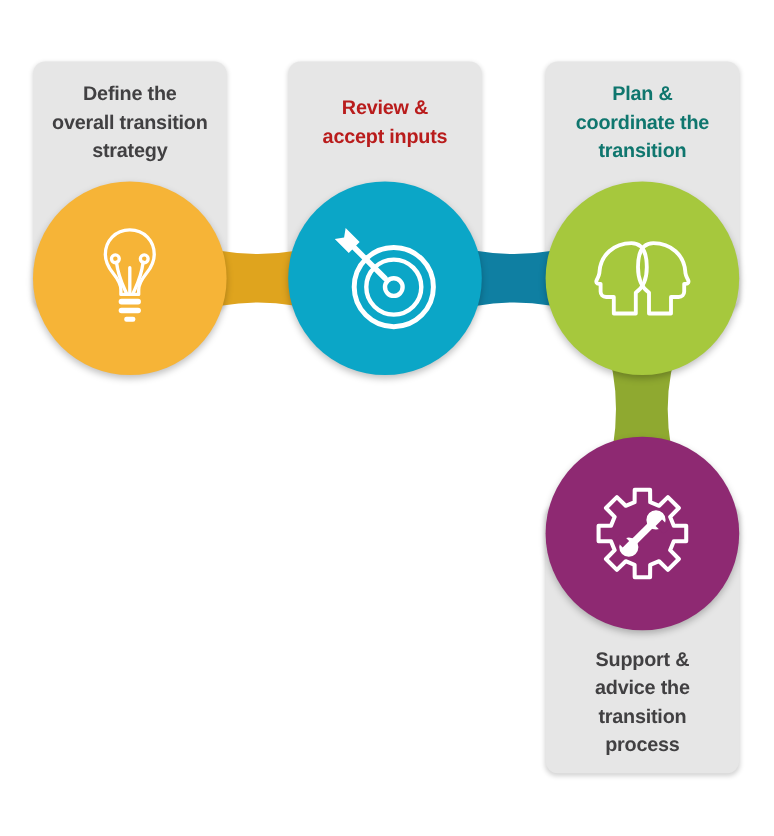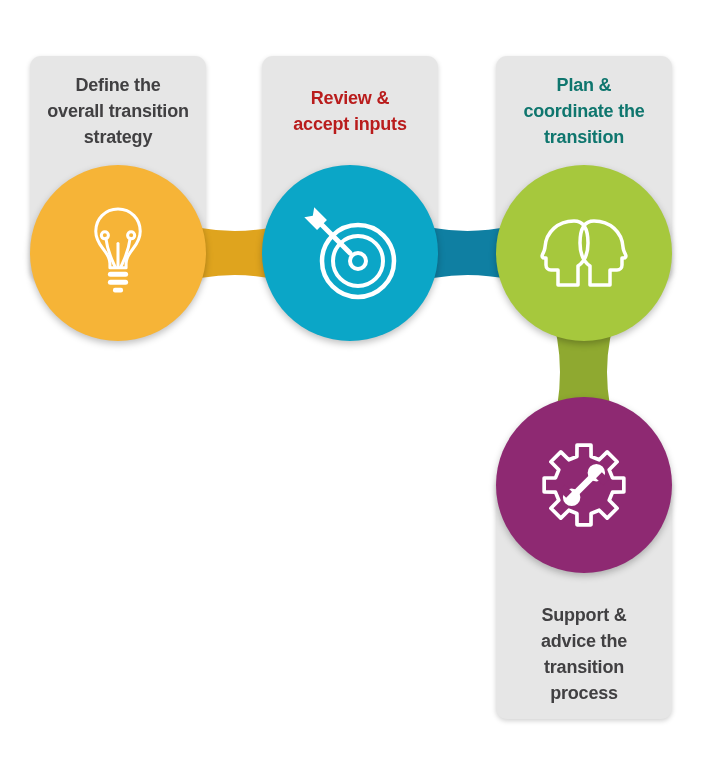--- a/index.html
+++ b/index.html
@@ -12,21 +12,21 @@
   }
   .card{
     position:absolute;
     width:176px;
     border-radius:11px;
     box-shadow:0 2px 5px rgba(0,0,0,0.18);
   }
   .card1{left:30px;top:56px;height:224px;}
   .card2{left:262px;top:56px;height:224px;}
   .card3{left:496px;top:56px;height:224px;}
-  .card4{left:496px;top:474px;height:245px;}
+  .card4{left:496px;top:458px;height:245px;}
   .card-text{
     position:absolute;left:0;right:0;
     display:flex;align-items:center;justify-content:center;
     text-align:center;
     font-size:18px;line-height:26px;font-weight:600;
     letter-spacing:-0.2px;
     white-space:pre-line;
     padding:0 4px;
   }
   .card-text.top{top:0;height:109px;}

